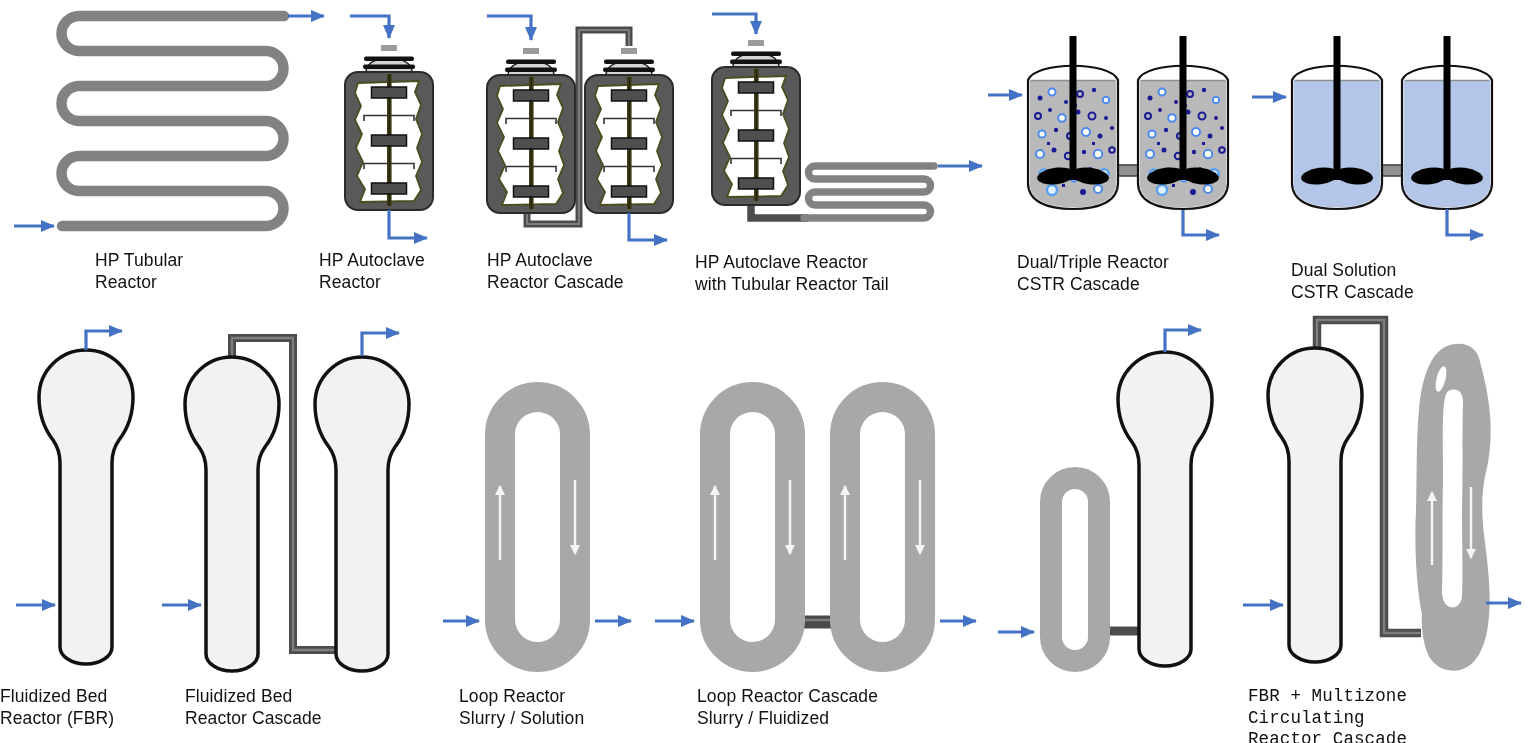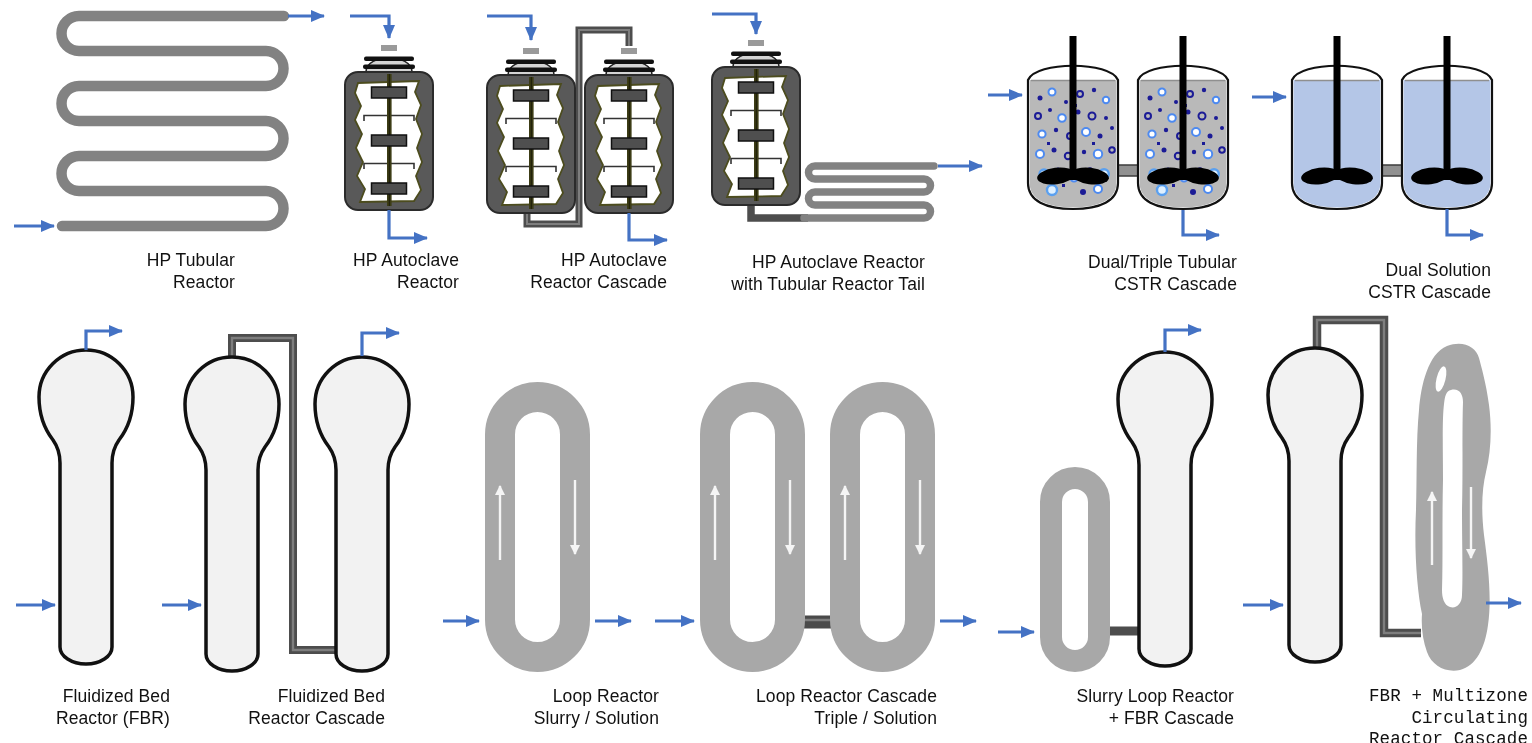--- a/index.html
+++ b/index.html
@@ -1,19 +1,19 @@
 <!DOCTYPE html>
 <html><head>
 <meta charset="utf-8">
 <style>
   html,body{margin:0;padding:0;background:#ffffff;}
   #stage{position:relative;width:1532px;height:743px;background:#ffffff;overflow:hidden;
          font-family:"Liberation Sans",sans-serif;}
   #diagram-svg{position:absolute;left:0;top:0;}
-  .rlabel{position:absolute;text-align:right;white-space:pre-line;
+  .rlabel{position:absolute;text-align:left;white-space:pre-line;
           font-size:17.5px;line-height:21.5px;color:#111;letter-spacing:.1px;}
 </style>
 </head>
 <body>
 
 <div id="stage">
 
 <svg id="diagram-svg" width="1532" height="743" viewBox="0 0 1532 743">
   <defs>
     <marker id="mb" markerUnits="userSpaceOnUse" markerWidth="16" markerHeight="14" refX="13" refY="6" orient="auto">
@@ -230,29 +230,27 @@
 </svg>
 
   <div class="rlabel" style="left:95px;  top:250px; width:140px;">HP Tubular
 Reactor</div>
   <div class="rlabel" style="left:319px; top:250px; width:140px;">HP Autoclave
 Reactor</div>
   <div class="rlabel" style="left:487px; top:250px; width:180px;">HP Autoclave
 Reactor Cascade</div>
   <div class="rlabel" style="left:695px; top:252px; width:230px;">HP Autoclave Reactor
 with Tubular Reactor Tail</div>
-  <div class="rlabel" style="left:1017px;top:252px; width:220px;">Dual/Triple Tubular
+  <div class="rlabel" style="left:1017px;top:252px; width:220px;">Dual/Triple Reactor
 CSTR Cascade</div>
   <div class="rlabel" style="left:1291px;top:252px; width:200px;margin-top:8px;">Dual Solution
 CSTR Cascade</div>
   <div class="rlabel" style="left:0px;   top:686px; width:170px;">Fluidized Bed
 Reactor (FBR)</div>
   <div class="rlabel" style="left:185px; top:686px; width:200px;">Fluidized Bed
 Reactor Cascade</div>
   <div class="rlabel" style="left:459px; top:686px; width:200px;">Loop Reactor
 Slurry / Solution</div>
   <div class="rlabel" style="left:697px; top:686px; width:240px;">Loop Reactor Cascade
-Triple / Solution</div>
-  <div class="rlabel" style="left:1014px;top:686px; width:220px;">Slurry Loop Reactor
-+ FBR Cascade</div>
+Slurry / Fluidized</div>
   <div class="rlabel" style="left:1248px;top:686px; width:280px;font-family:Liberation Mono, monospace;">FBR + Multizone Circulating
 Reactor Cascade</div>
 </div>
 
 </body></html>

